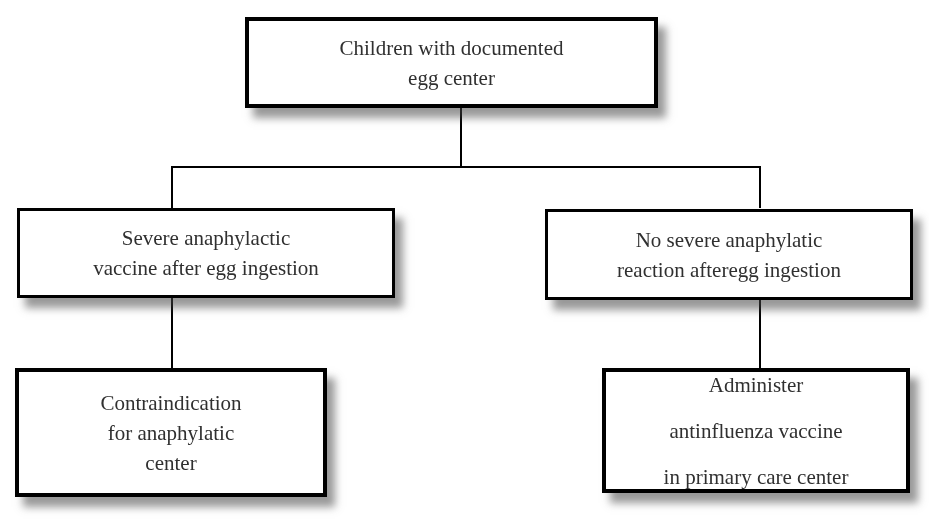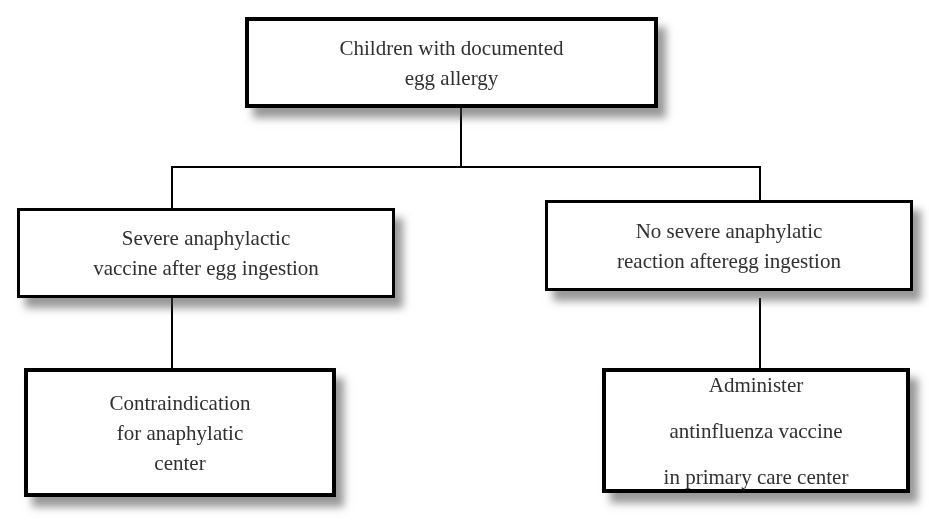--- a/index.html
+++ b/index.html
@@ -34,22 +34,22 @@
   .node .line { white-space: nowrap; }
 
   .connector {
     position: absolute;
     background: #000000;
   }
 
   
   #node-root      { left: 245px; top: 17px;  width: 413px; height: 91px; }
   #node-severe    { left: 17px;  top: 208px; width: 378px; height: 90px; text-align: center; }
-  #node-nosevere  { left: 545px; top: 200px; width: 368px; height: 91px; }
-  #node-contra    { left: 24px;  top: 368px; width: 312px; height: 129px; }
+  #node-nosevere  { left: 545px; top: 209px; width: 368px; height: 91px; }
+  #node-contra    { left: 15px;  top: 368px; width: 312px; height: 129px; }
   #node-admin     { left: 602px; top: 368px; width: 308px; height: 125px; gap: 16px; }
 
   
   #conn-root-stem      { left: 460px; top: 108px; width: 2px;   height: 59px; }
   #conn-branch-bar     { left: 171px; top: 166px; width: 590px; height: 2px; }
   #conn-left-drop      { left: 171px; top: 166px; width: 2px;   height: 42px; }
   #conn-right-drop     { left: 759px; top: 166px; width: 2px;   height: 42px; }
   #conn-left-outcome   { left: 171px; top: 298px; width: 2px;   height: 70px; }
   #conn-right-outcome  { left: 759px; top: 298px; width: 2px;   height: 70px; }
 </style>
@@ -60,21 +60,21 @@
 
   <div class="connector" id="conn-root-stem"></div>
   <div class="connector" id="conn-branch-bar"></div>
   <div class="connector" id="conn-left-drop"></div>
   <div class="connector" id="conn-right-drop"></div>
   <div class="connector" id="conn-left-outcome"></div>
   <div class="connector" id="conn-right-outcome"></div>
 
   <div class="node node--heavy" id="node-root">
     <div class="line">Children with documented</div>
-    <div class="line">egg allergy</div>
+    <div class="line">egg center</div>
   </div>
 
   <div class="node" id="node-severe">
     <div class="line">Severe anaphylactic</div>
     <div class="line">vaccine after egg ingestion</div>
   </div>
 
   <div class="node" id="node-nosevere">
     <div class="line">No severe anaphylatic</div>
     <div class="line">reaction afteregg ingestion</div>

